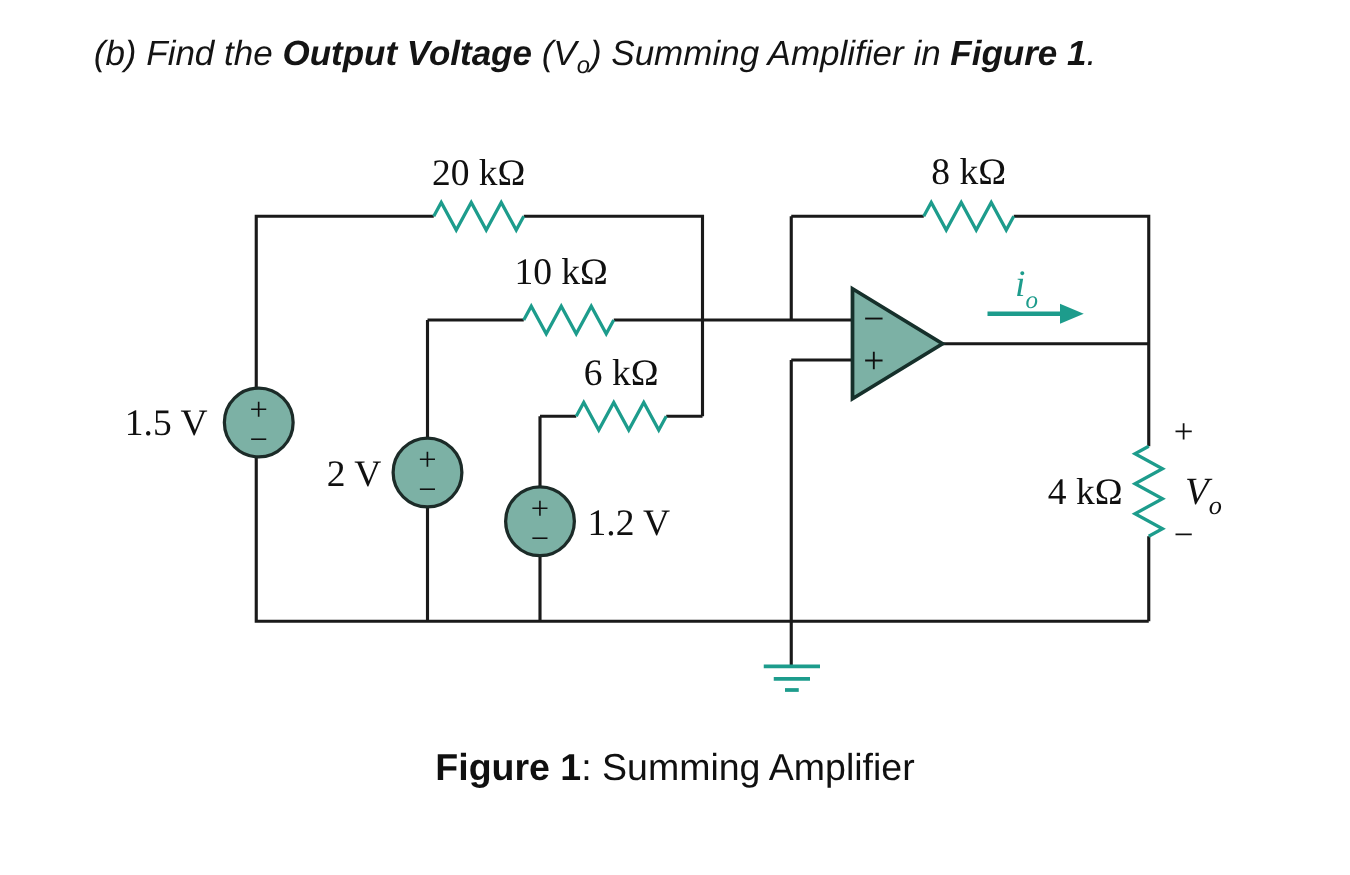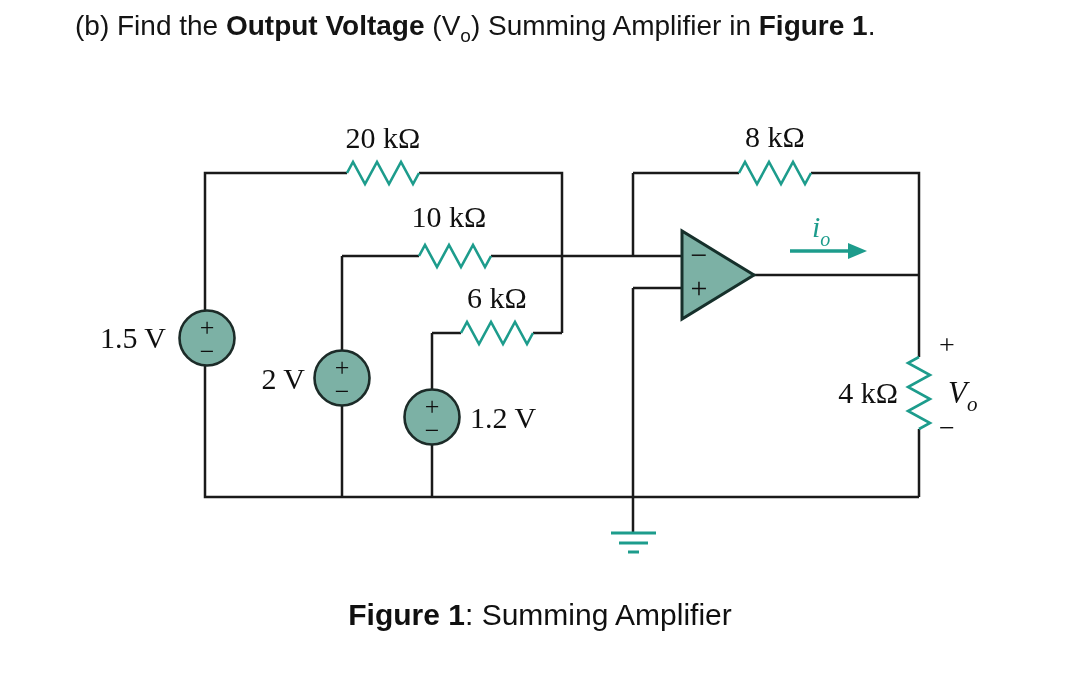--- a/index.html
+++ b/index.html
@@ -1,18 +1,18 @@
 <!DOCTYPE html>
 <html><head>
 <meta charset="utf-8">
 <style>
   html,body{margin:0;padding:0;}
   body{width:1080px;height:700px;background:#ffffff;position:relative;overflow:hidden;
        font-family:"Liberation Sans","DejaVu Sans",sans-serif;}
-  .question{position:absolute;left:75px;top:1px;color:#141414;font-size:28px;line-height:49px;}
+  .question{position:absolute;left:75px;top:18px;color:#141414;font-size:28px;line-height:49px;font-style:italic;}
   .qline{white-space:nowrap;}
   .question b{font-weight:bold;}
   .question sub{font-size:19px;line-height:0;}
   svg.circuit{position:absolute;left:0;top:0;}
   .circ-label{font-family:"Liberation Serif","DejaVu Serif",serif;fill:#101010;}
   .caption{position:absolute;left:0;top:598px;width:1080px;text-align:center;
            font-size:30px;color:#101010;white-space:nowrap;}
   .caption b{font-weight:bold;}
 </style>
 </head>

